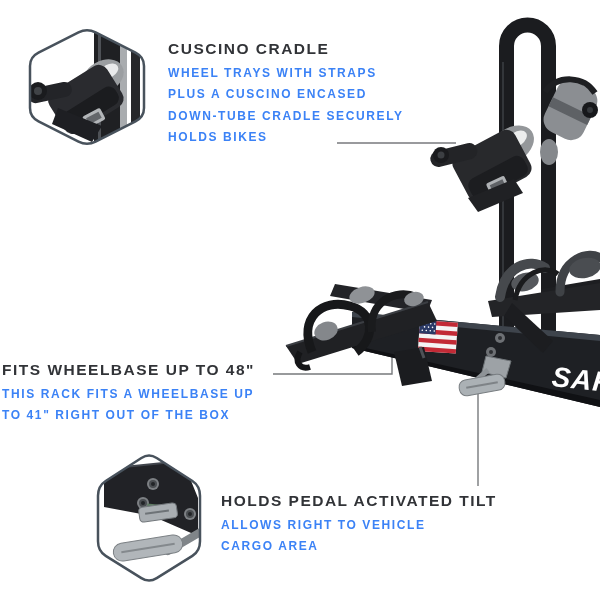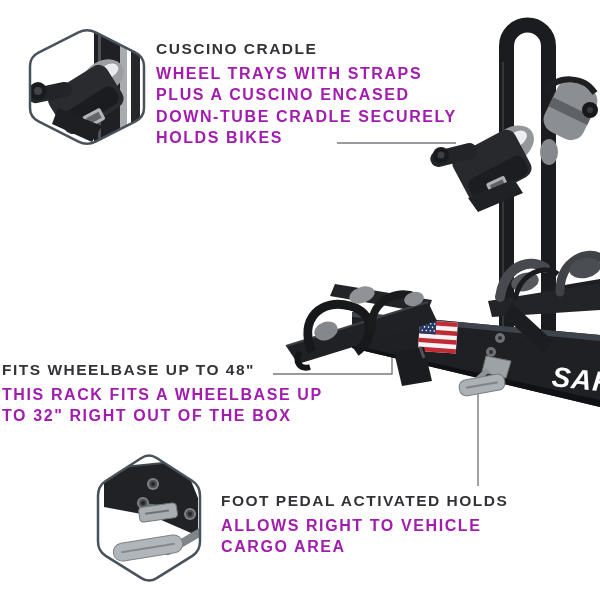--- a/index.html
+++ b/index.html
@@ -7,24 +7,24 @@
     position:relative;width:600px;height:600px;background:#ffffff;
     overflow:hidden;font-family:"Liberation Sans",sans-serif;
   }
   .scene{position:absolute;left:0;top:0;}
   .callout{position:absolute;}
   .callout-title{
     font-weight:bold;font-size:15.5px;letter-spacing:1.5px;
     color:#313337;white-space:nowrap;
   }
   .callout-body{
-    margin-top:5px;font-weight:bold;font-size:16px;letter-spacing:1.6px;
-    line-height:21.4px;color:#a21caf;white-space:pre;
+    margin-top:5px;font-weight:bold;font-size:12px;letter-spacing:1.6px;
+    line-height:21.4px;color:#3b82f6;white-space:pre;
   }
-  #co-cuscino{left:156px;top:40px;}
+  #co-cuscino{left:168px;top:40px;}
   #co-wheelbase{left:2px;top:361px;}
   #co-pedal{left:221px;top:492px;}
 </style>
 </head>
 <body>
 
 <div class="canvas">
 
   <svg class="scene" width="600" height="600" viewBox="0 0 600 600">
 
@@ -208,22 +208,22 @@
     <div class="callout-title">CUSCINO CRADLE</div>
     <div class="callout-body">WHEEL TRAYS WITH STRAPS
 PLUS A CUSCINO ENCASED
 DOWN-TUBE CRADLE SECURELY
 HOLDS BIKES</div>
   </div>
 
   <div class="callout" id="co-wheelbase">
     <div class="callout-title">FITS WHEELBASE UP TO 48"</div>
     <div class="callout-body">THIS RACK FITS A WHEELBASE UP
-TO 32" RIGHT OUT OF THE BOX</div>
+TO 41" RIGHT OUT OF THE BOX</div>
   </div>
 
   <div class="callout" id="co-pedal">
-    <div class="callout-title">FOOT PEDAL ACTIVATED HOLDS</div>
+    <div class="callout-title">HOLDS PEDAL ACTIVATED TILT</div>
     <div class="callout-body">ALLOWS RIGHT TO VEHICLE
 CARGO AREA</div>
   </div>
 
 </div>
 
 </body></html>

